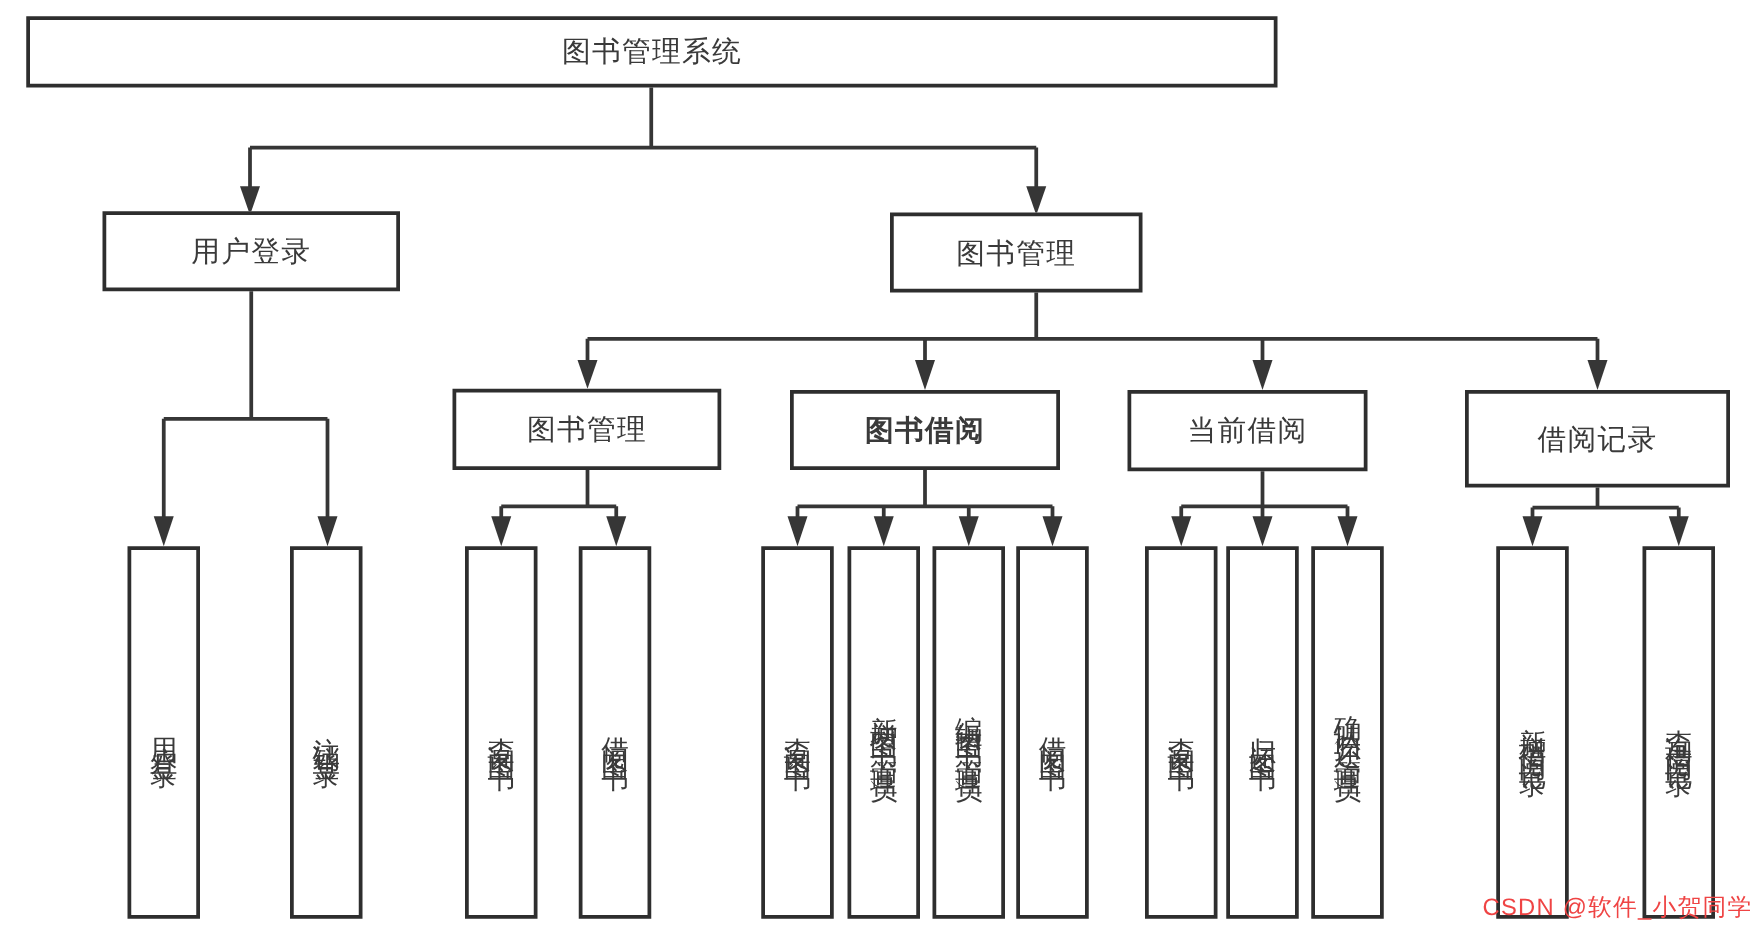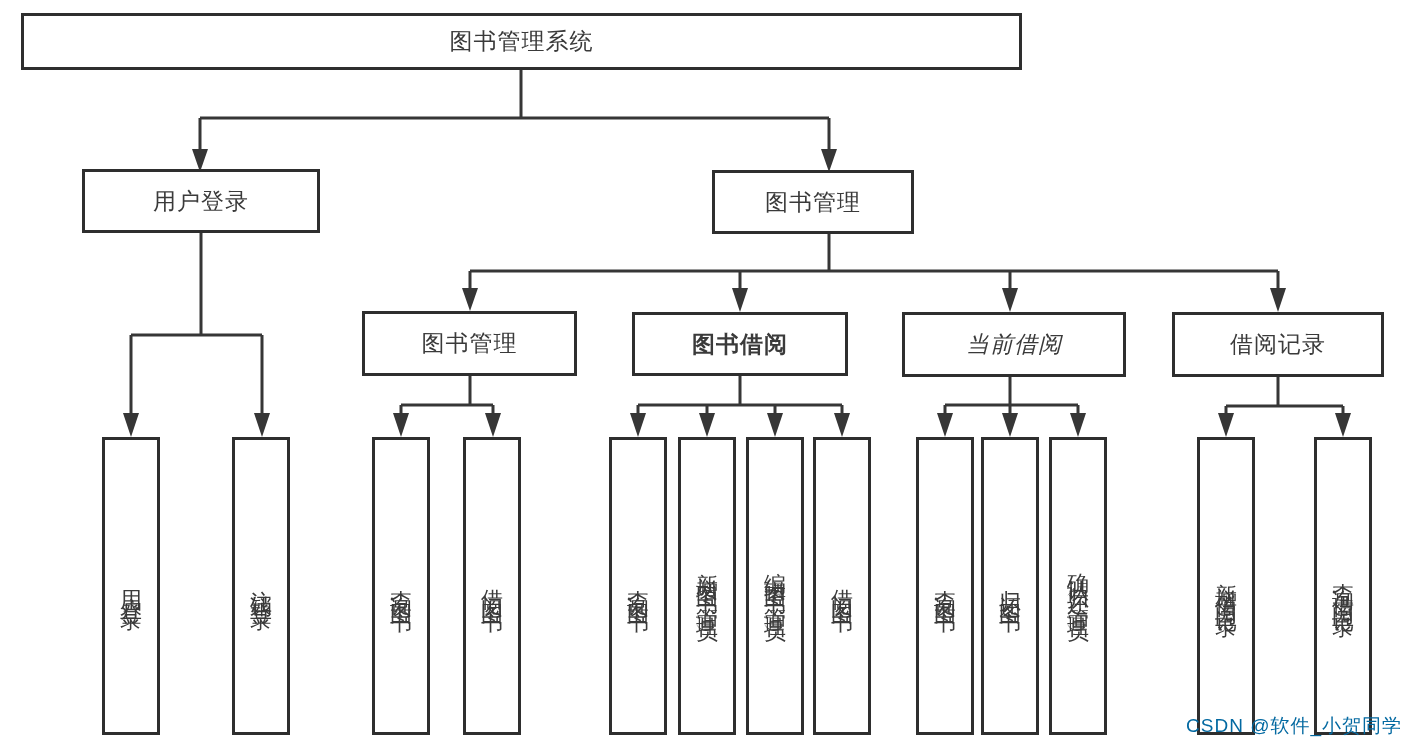--- a/index.html
+++ b/index.html
@@ -40,21 +40,21 @@
     font-size: 22px;
     letter-spacing: 7px;
     line-height: 1;
     text-align: center;
   }
   .watermark {
     position: absolute;
     top: 713px;
     right: 3px;
     font-size: 19px;
-    color: #0369a1;
+    color: #ef4444;
     letter-spacing: 1px;
     z-index: 5;
     white-space: nowrap;
   }
 </style>
 </head>
 <body>
 
 <svg id="connector-svg" width="1405" height="747" viewBox="0 0 1405 747">
   <g stroke="#363636" stroke-width="3" fill="none">
@@ -113,24 +113,24 @@
 <div class="box" style="left:712px; top:170px; width:202px; height:64px;">
   <span>图书管理</span>
 </div>
 
 <div class="box" style="left:362px; top:311px; width:215px; height:65px;">
   <span>图书管理</span>
 </div>
 <div class="box" style="left:632px; top:312px; width:216px; height:64px;font-weight:bold;">
   <span>图书借阅</span>
 </div>
-<div class="box" style="left:902px; top:312px; width:224px; height:65px;font-style:italic;">
+<div class="box" style="left:902px; top:312px; width:192px; height:65px;">
   <span>当前借阅</span>
 </div>
-<div class="box" style="left:1172px; top:312px; width:212px; height:65px;">
+<div class="box" style="left:1172px; top:312px; width:212px; height:78px;">
   <span>借阅记录</span>
 </div>
 
 <div class="box leaf" style="left:102px; top:437px; width:58px; height:298px;">用户登录</div>
 <div class="box leaf" style="left:232px; top:437px; width:58px; height:298px;">注销登录</div>
 
 <div class="box leaf" style="left:372px; top:437px; width:58px; height:298px;">查询图书</div>
 <div class="box leaf" style="left:463px; top:437px; width:58px; height:298px;">借阅图书</div>
 
 <div class="box leaf" style="left:609px; top:437px; width:58px; height:298px;">查询图书</div>

